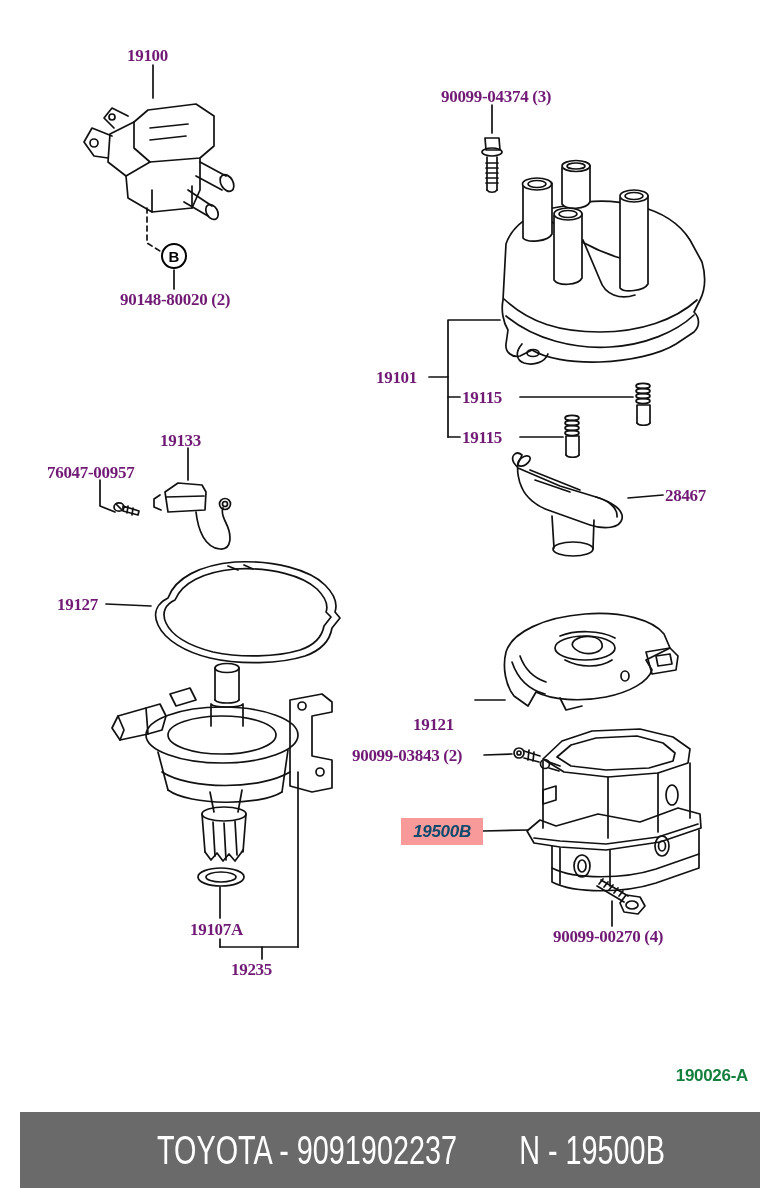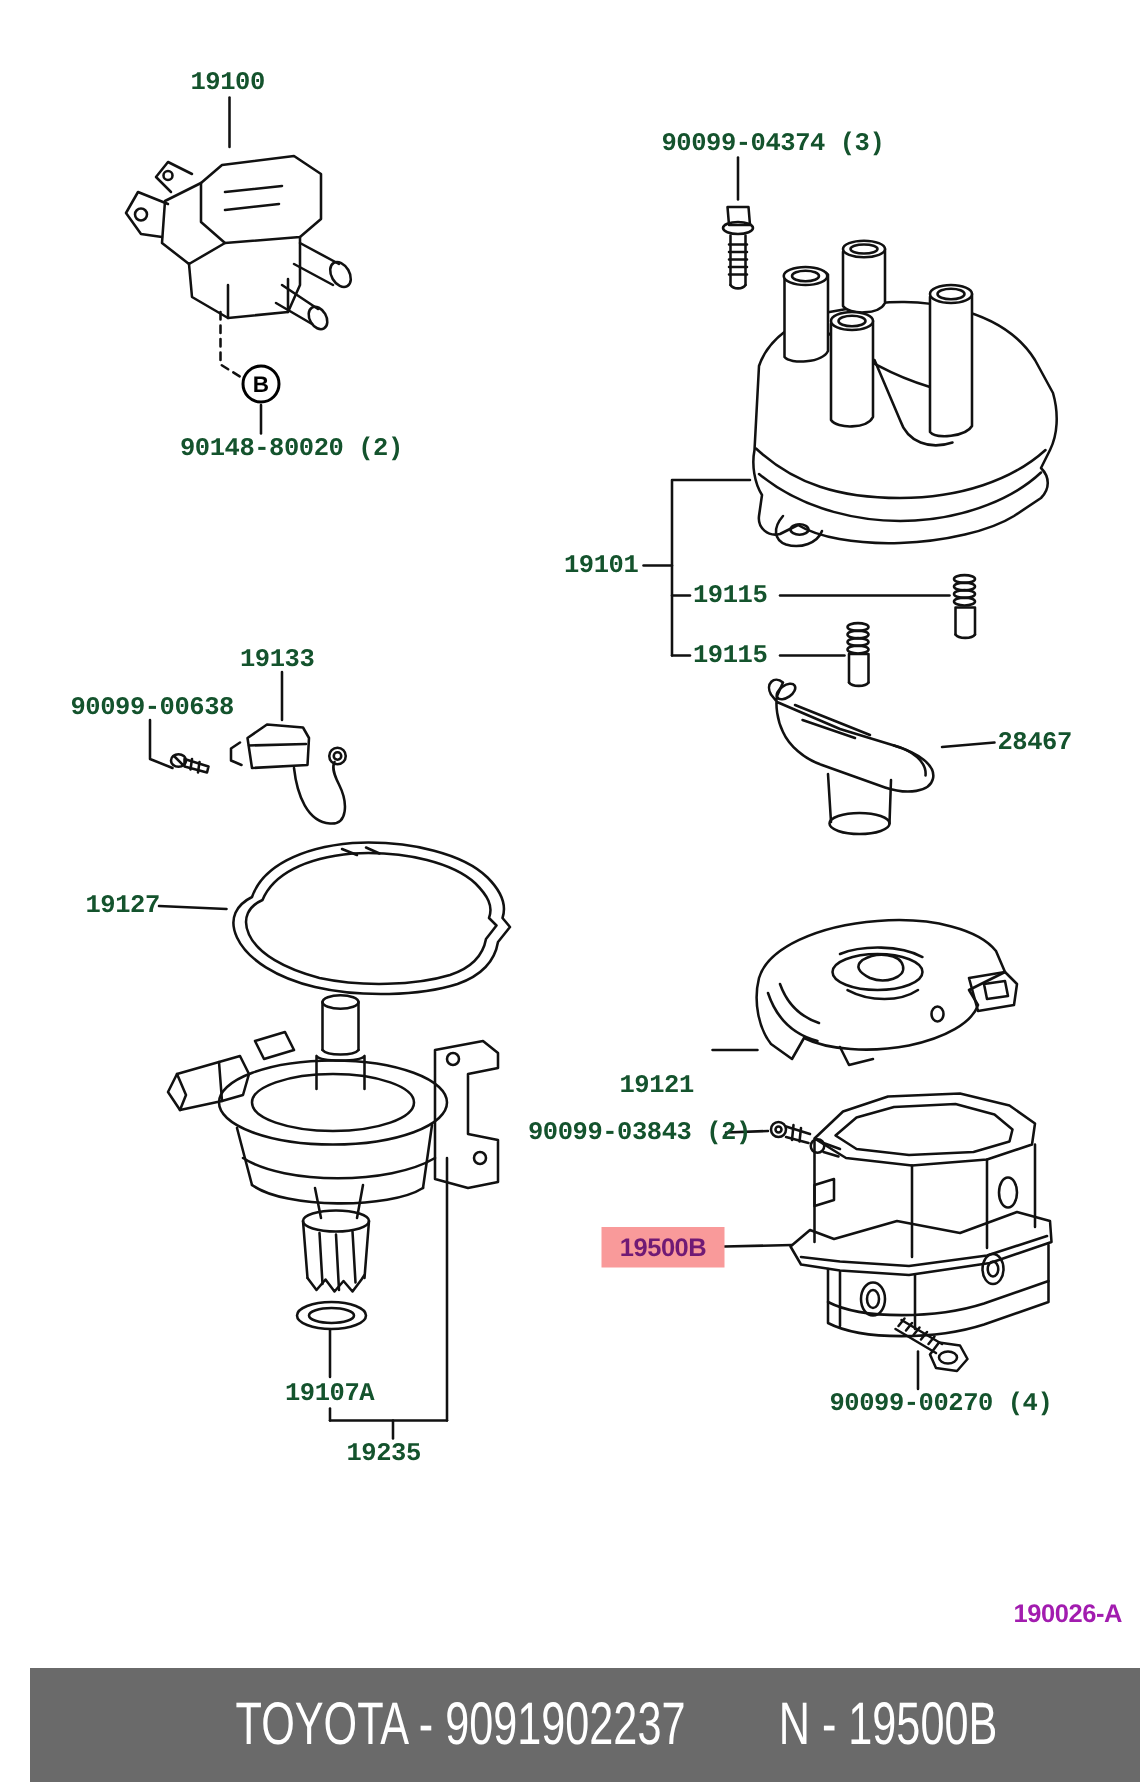--- a/index.html
+++ b/index.html
@@ -1,28 +1,28 @@
 <!DOCTYPE html>
 <html><head>
 <meta charset="utf-8">
 <style>
   html,body{margin:0;padding:0;background:#fff;}
   .stage{position:relative;width:760px;height:1188px;background:#ffffff;overflow:hidden;
          font-family:"Liberation Sans",sans-serif;}
   .artwork{position:absolute;left:0;top:0;}
-  .plabel{position:absolute;font-family:Liberation Mono, monospace;font-weight:bold;
-          font-size:17px;line-height:1;letter-spacing:-0.3px;color:#14532d;white-space:nowrap;cursor:pointer;}
+  .plabel{position:absolute;font-family:Liberation Serif, serif;font-weight:bold;
+          font-size:17px;line-height:1;letter-spacing:-0.3px;color:#701a75;white-space:nowrap;cursor:pointer;}
   .callout-circle{position:absolute;width:26px;height:26px;border:2px solid #000;border-radius:50%;
           display:flex;align-items:center;justify-content:center;font-weight:bold;font-size:15px;
           font-family:"Liberation Sans",sans-serif;cursor:pointer;background:#fff;box-sizing:border-box;}
   .hl-label{position:absolute;left:401px;top:818px;width:82px;height:27px;display:flex;
           align-items:center;justify-content:center;font-weight:bold;font-size:17px;
           letter-spacing:-0.3px;cursor:pointer;}
   .figcode{position:absolute;right:12px;top:1066px;font-weight:bold;font-size:17px;
-          letter-spacing:-0.3px;color:#a21caf;}
+          letter-spacing:-0.3px;color:#15803d;}
   .footer-bar{position:absolute;left:0;top:1112px;width:760px;height:76px;}
   .footer-text{position:absolute;top:50%;color:#fff;font-size:40px;font-weight:normal;
           white-space:nowrap;transform:translate(-50%,-50%) scaleX(0.72);}
   .ft-left{left:287px;}
   .ft-right{left:572px;}
 </style>
 </head>
 <body>
 
 <div class="stage">
@@ -223,29 +223,29 @@
   </svg>
 
   <div class="plabel" style="left:127px;top:47px">19100</div>
   <div class="plabel" style="left:441px;top:88px">90099-04374 (3)</div>
   <div class="plabel" style="left:120px;top:291px">90148-80020 (2)</div>
   <div class="plabel" style="left:376px;top:369px">19101</div>
   <div class="plabel" style="left:462px;top:389px">19115</div>
   <div class="plabel" style="left:462px;top:429px">19115</div>
   <div class="plabel" style="left:665px;top:487px">28467</div>
   <div class="plabel" style="left:160px;top:432px">19133</div>
-  <div class="plabel" style="left:47px;top:464px">90099-00638</div>
+  <div class="plabel" style="left:47px;top:464px">76047-00957</div>
   <div class="plabel" style="left:57px;top:596px">19127</div>
   <div class="plabel" style="left:413px;top:716px">19121</div>
   <div class="plabel" style="left:352px;top:747px">90099-03843 (2)</div>
   <div class="plabel" style="left:553px;top:928px">90099-00270 (4)</div>
   <div class="plabel" style="left:190px;top:921px">19107A</div>
   <div class="plabel" style="left:231px;top:961px">19235</div>
 
-  <div class="hl-label" style="background-color: rgb(249, 154, 154); color: #701a75;">19500B</div>
+  <div class="hl-label" style="background-color: rgb(249, 154, 154); color: #0c4a6e; font-style: italic;">19500B</div>
 
   <div class="callout-circle" style="left:161px;top:243px">B</div>
 
   <div class="figcode">190026-A</div>
 
   <div class="footer-bar" style="background-color: rgb(106, 106, 106); margin-left: 20px;">
     <span class="footer-text ft-left">TOYOTA - 9091902237</span>
     <span class="footer-text ft-right">N - 19500B</span>
   </div>
 

